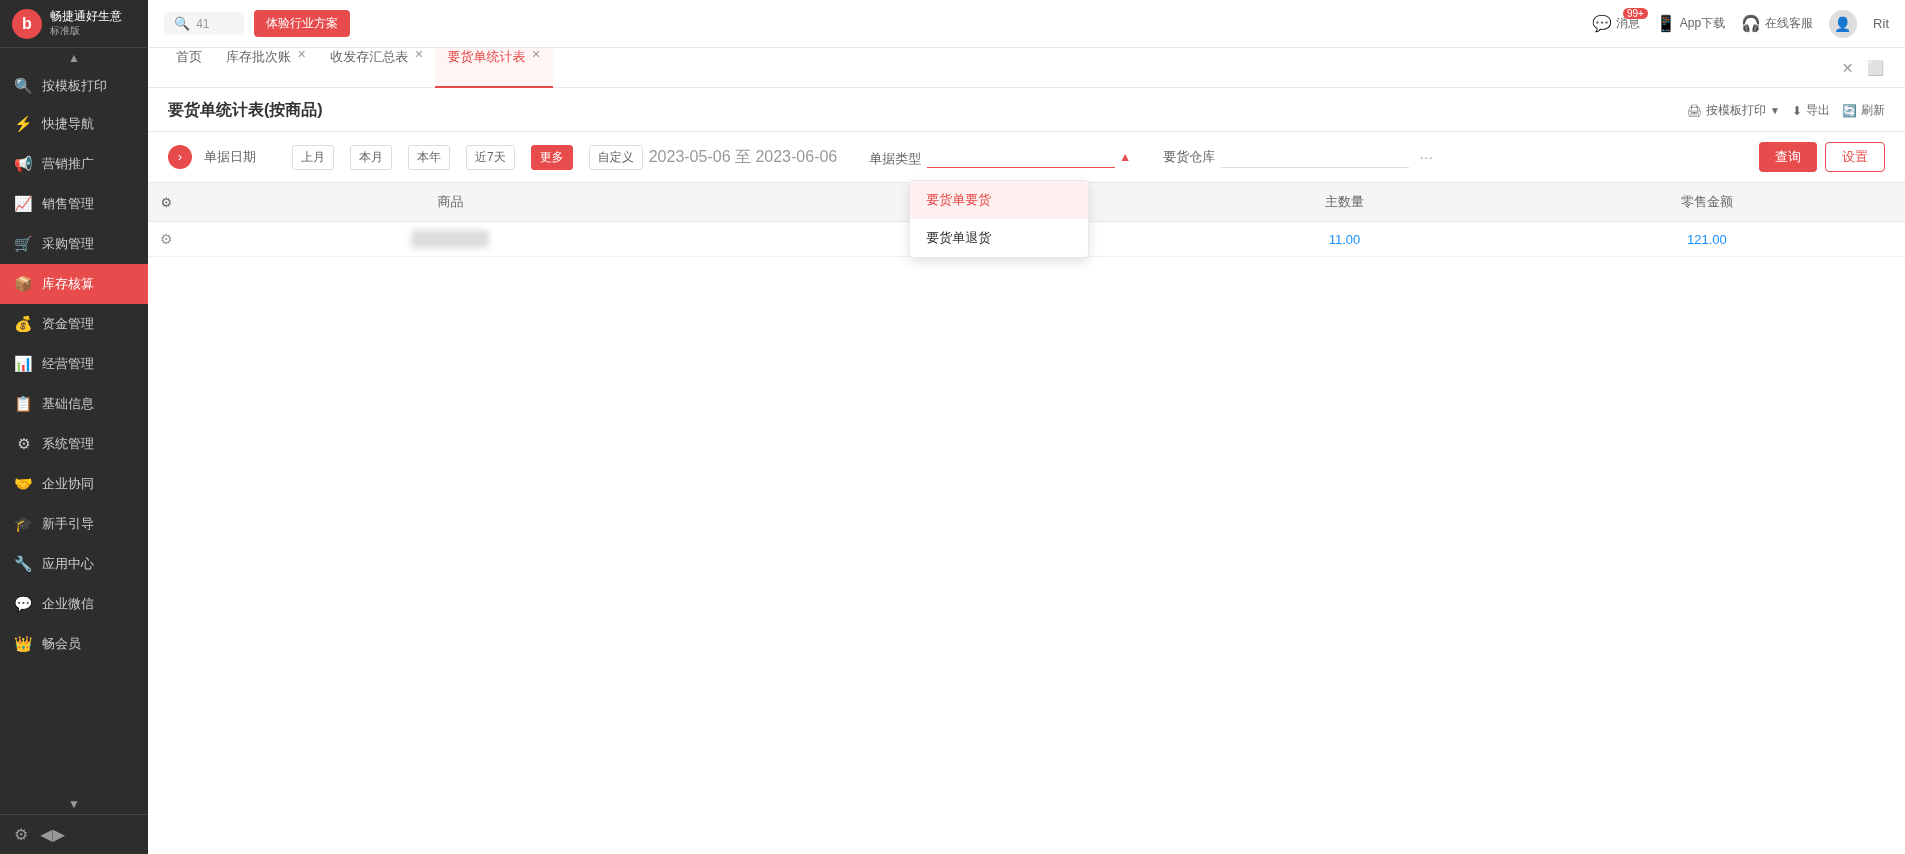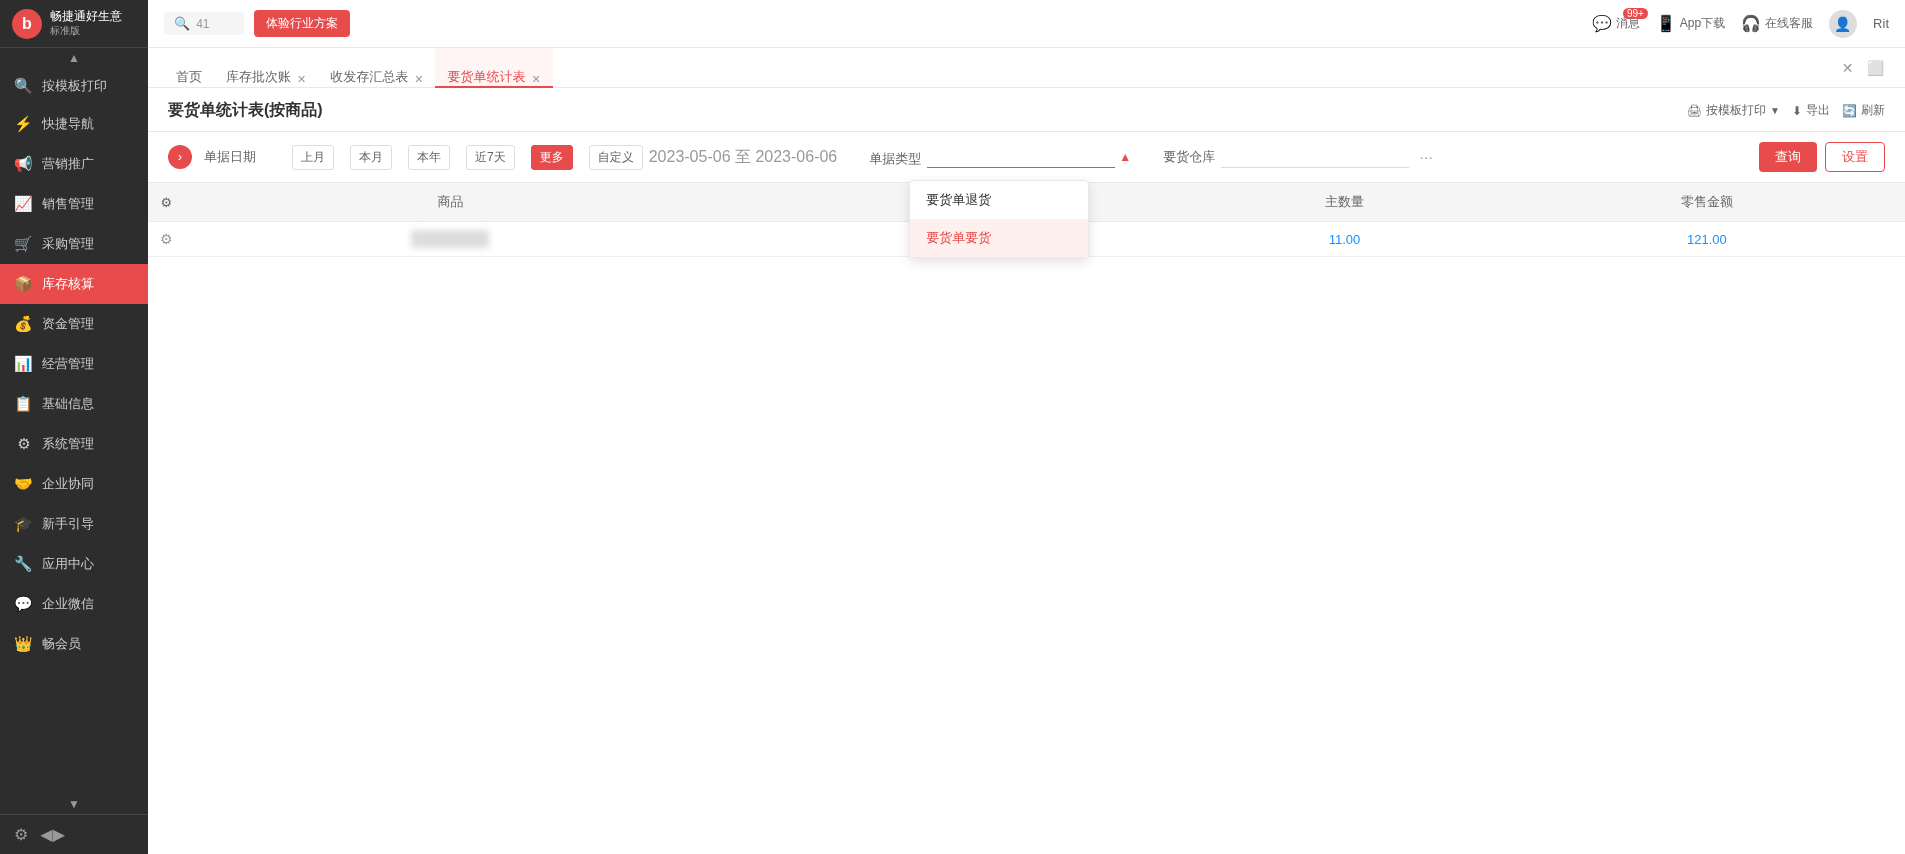--- a/index.html
+++ b/index.html
@@ -142,21 +142,21 @@
       display: flex;
       align-items: center;
       border-bottom: 1px solid #e8e8e8;
       padding: 0 16px;
       height: 40px;
       flex-shrink: 0;
       gap: 0;
     }
     .tab {
       display: flex;
-      align-items: flex-end;
+      align-items: flex-start;
       padding: 0 12px;
       height: 40px;
       font-size: 13px;
       cursor: pointer;
       color: #666;
       border-bottom: 2px solid transparent;
       gap: 6px;
       white-space: nowrap;
     }
     .tab.active { color: #e84b4b; border-bottom: 2px solid #e84b4b; background: #fff5f5; }
@@ -529,25 +529,25 @@
       </div>
 
       <div class="filter-type-group" style="position:relative;">
         <span class="filter-label">单据类型</span>
         <div class="filter-select-wrapper">
           <input class="filter-select-input" value="" placeholder="" style="border-bottom: 1px solid rgb(232, 75, 75);">
           <span class="filter-select-arrow">▲</span>
         </div>
 
         <div class="dropdown-menu" style="top:32px;left:40px;">
+          <div class="dropdown-item selected">
+            <span>要货单要货</span>
+          </div>
           <div class="dropdown-item">
             <span>要货单退货</span>
-          </div>
-          <div class="dropdown-item selected">
-            <span>要货单要货</span>
           </div>
         </div>
       </div>
 
       <div class="filter-warehouse-group">
         <span class="filter-label">要货仓库</span>
         <input class="filter-warehouse-input" value="" placeholder="" style="">
         <span class="filter-more-btn">···</span>
       </div>
 

